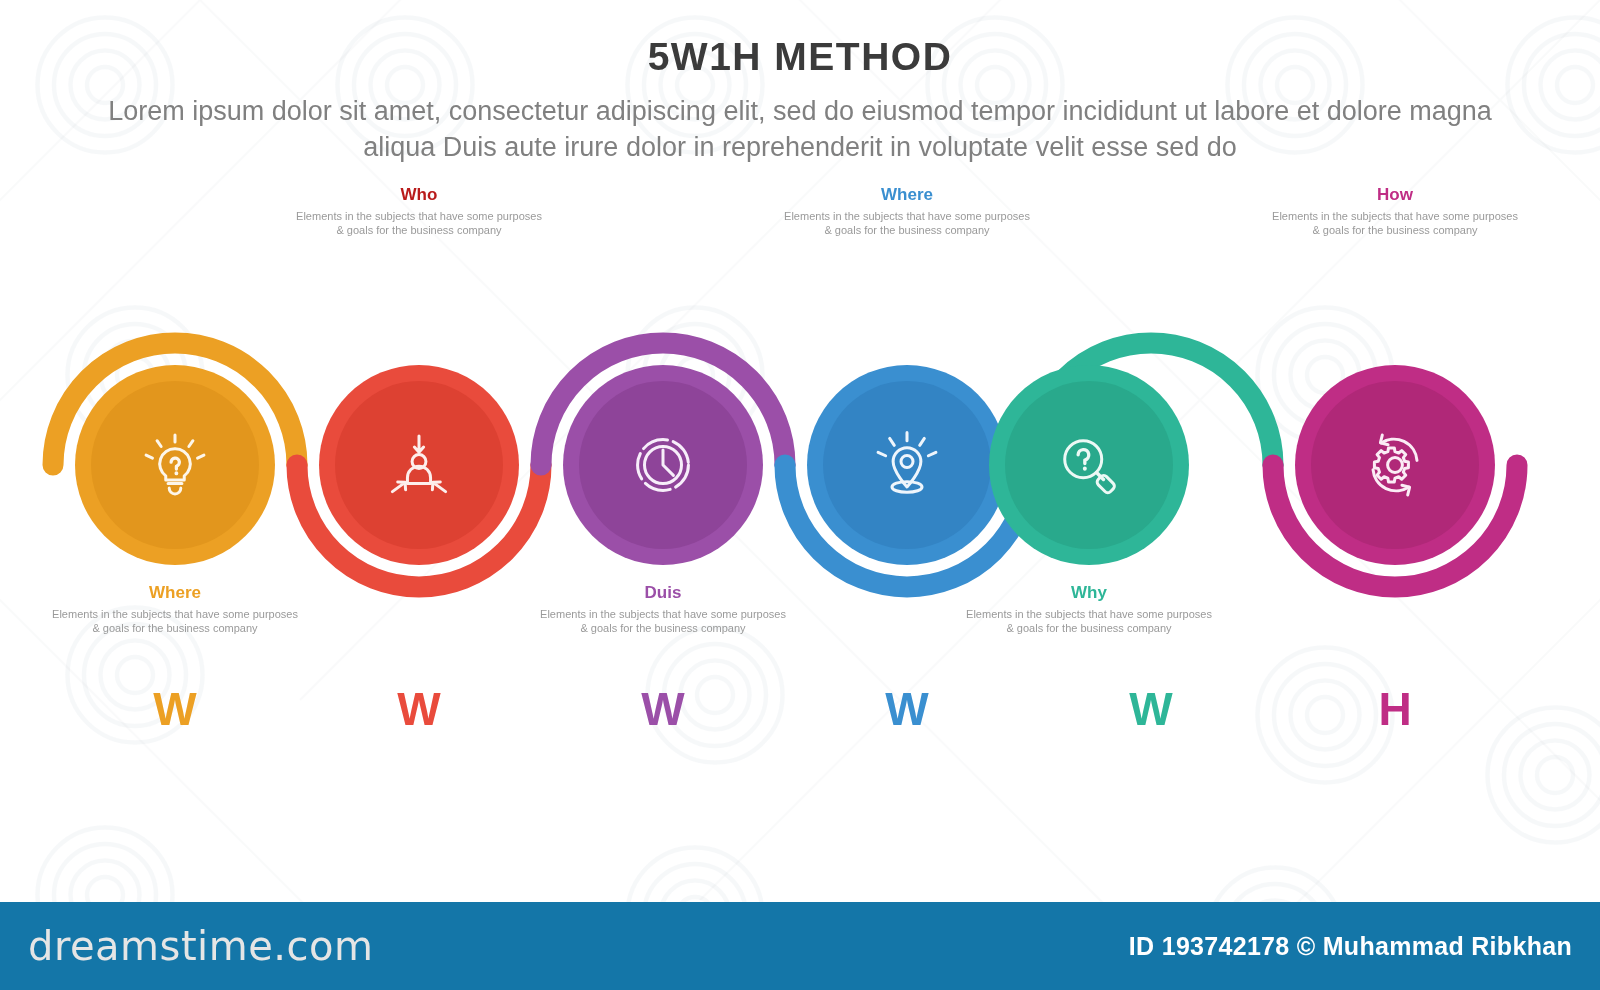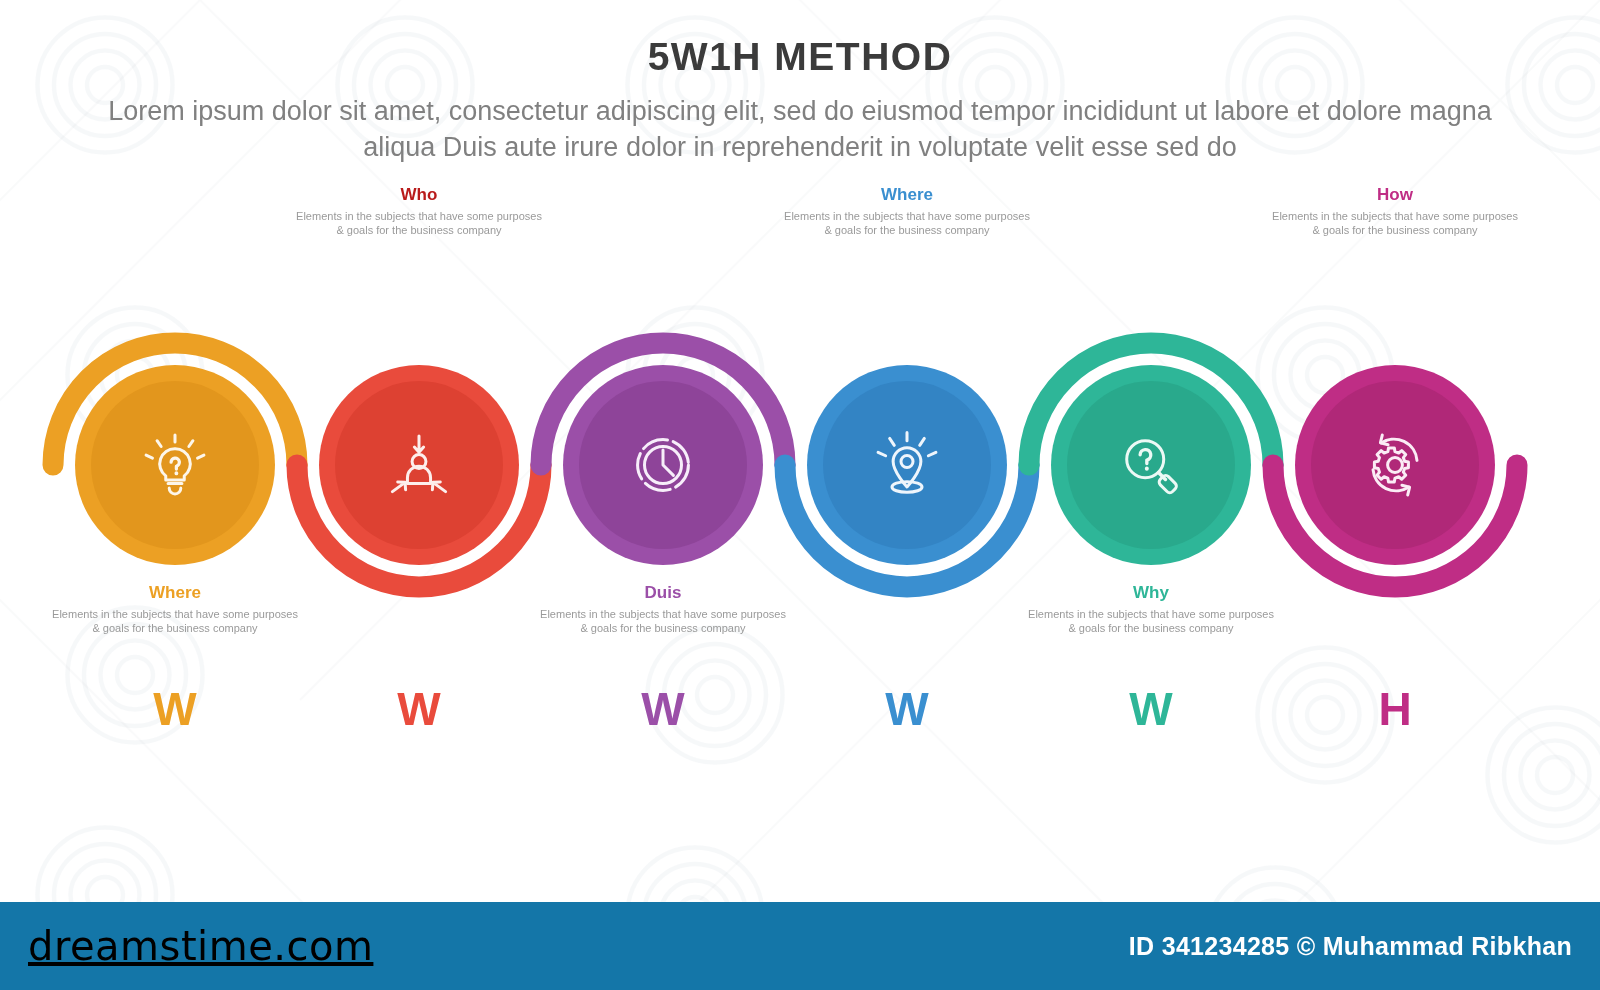--- a/index.html
+++ b/index.html
@@ -60,21 +60,21 @@
     font-size: 46px; font-weight: bold; line-height: 1;
   }
 
   
   .footer {
     position: absolute; left: 0; bottom: 0; width: 1600px; height: 88px;
     background: #1476a8; z-index: 20;
     display: flex; align-items: center; justify-content: space-between;
     padding: 0 28px;
   }
-  .ds-logo { display: flex; align-items: flex-start; color: #000000; text-decoration: underline; }
+  .ds-logo { display: flex; align-items: flex-start; color: #e5e5e5; }
   .ds-word { font-size: 40px; letter-spacing: .5px; font-family: "DejaVu Sans", sans-serif; }
   .credit { color: #fff; font-size: 25px; font-weight: bold; letter-spacing: .3px; }
 </style>
 </head>
 <body>
 
 <div id="page">
 
   <div class="wm-layer">
     <svg class="wm-diag" viewBox="0 0 2200 1600">
@@ -262,21 +262,21 @@
           <circle cx="32" cy="29" r="5.2"></circle>
           <ellipse cx="32" cy="51" rx="13" ry="4.6"></ellipse>
         </svg>
       </div>
       <div class="caption" style="left:-25px; top:-180px;">
         <div class="caption-title" style="color:#3a8fd0;">Where</div>
         <div class="caption-desc">Elements in the subjects that have  some purposes &amp; goals for the  business company</div>
       </div>
     </div>
 
-    <div class="node" style="left:1051px; top:115px; width:200px; height:200px;">
+    <div class="node" style="left:989px; top:115px; width:200px; height:200px;">
       <div class="node-circle" style="left:0; top:0; width:200px; height:200px; background:#2eb698;">
         <div class="node-inner" style="left:16px; top:16px; width:168px; height:168px; background:#29a98c;"></div>
         <svg class="node-icon" width="74" height="74" viewBox="0 0 64 64" fill="none" stroke="#ecf9f5" stroke-width="2.6" stroke-linecap="round" stroke-linejoin="round">
           <circle cx="27" cy="27" r="16"></circle>
           <path d="M38.5 38.5 l6 6" stroke-width="3"></path>
           <rect x="41.5" y="41" width="10" height="15" rx="3.4" transform="rotate(-45 46.5 48.5)"></rect>
           <path d="M22.6 23.2 a4.6 4.6 0 1 1 5.8 4.5 v3.1" stroke-width="2.9"></path>
           <path d="M28.4 35 v.3" stroke-width="3.4"></path>
         </svg>
       </div>
@@ -311,16 +311,16 @@
     <div class="letter" style="left:588px; color:#9b4fa8;">W</div>
     <div class="letter" style="left:832px; color:#3a8fd0;">W</div>
     <div class="letter" style="left:1076px; color:#2eb698;">W</div>
     <div class="letter" style="left:1320px; color:#bf2d85;">H</div>
   </div>
 
   <div class="footer">
     <div class="ds-logo">
       <span class="ds-word">dreamstime.com</span>
     </div>
-    <div class="credit">ID 341234285 © Muhammad Ribkhan</div>
+    <div class="credit">ID 193742178 © Muhammad Ribkhan</div>
   </div>
 
 </div>
 
 </body></html>

